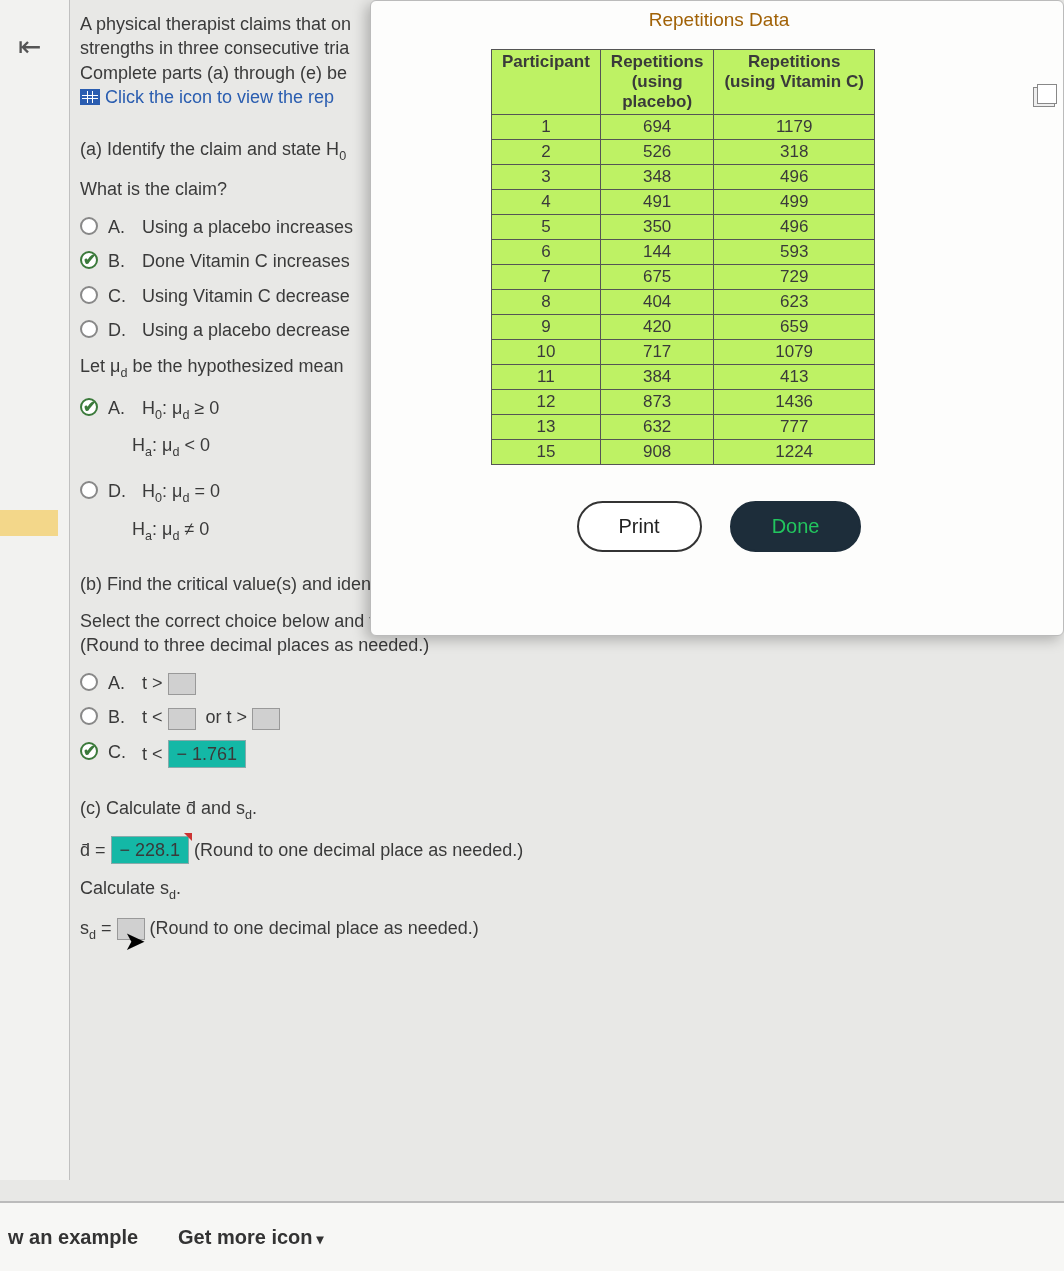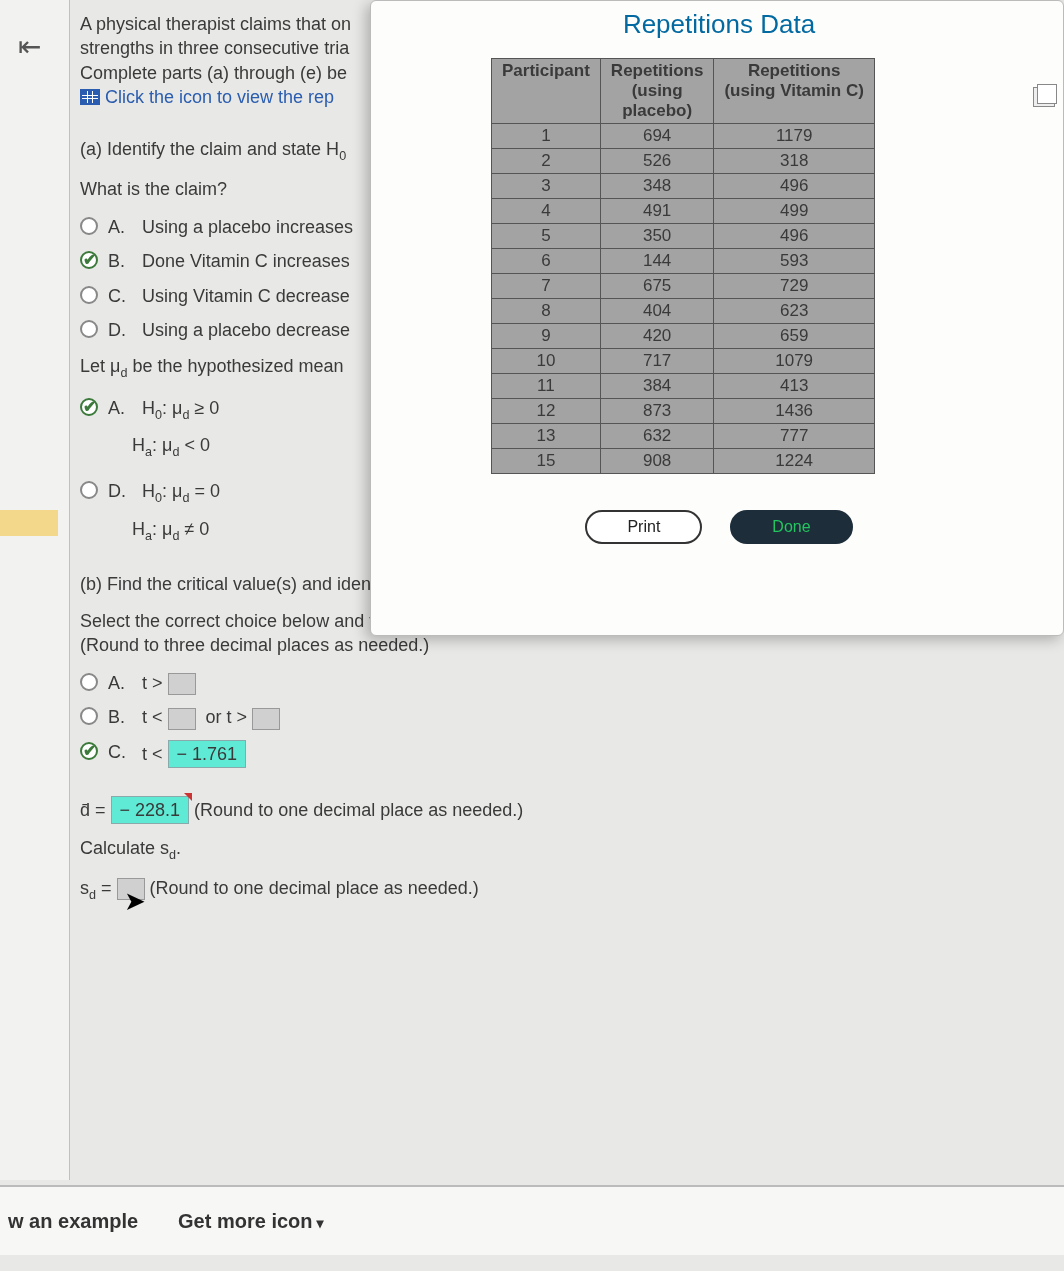--- a/index.html
+++ b/index.html
@@ -90,41 +90,41 @@
     .ans-box {
       display: inline-block;
       min-width: 28px; height: 22px;
       background: #d0d0d0;
       border: 1px solid #999;
       vertical-align: middle;
     }
     .ans-filled {
       display: inline-block;
       padding: 1px 8px;
-      background: #5eead4;
+      background: #14b8a6;
       border: 1px solid #8aa;
       position: relative;
     }
     .ans-filled.flag::after {
       content: "";
       position: absolute;
       top: -4px; right: -4px;
       width: 0; height: 0;
       border-left: 8px solid transparent;
       border-top: 8px solid #c33;
     }
     .cursor-arrow {
       position: absolute;
       font-size: 26px;
       color: #000;
       transform: translate(-4px,-2px);
     }
     .footer {
       position: absolute;
-      left: 0; bottom: 16px;
+      left: 0; bottom: 0;
       width: 1064px; height: 70px;
       background: #f7f7f5;
       border-top: 2px solid #bbb;
       display: flex;
       align-items: center;
       padding-left: 8px;
       gap: 40px;
       font-size: 20px;
     }
     .footer .link { font-weight: bold; color: #333; }
@@ -135,47 +135,47 @@
       left: 370px; top: 0;
       width: 694px; height: 636px;
       background: #fdfdfc;
       border: 1px solid #bbb;
       border-radius: 6px;
       box-shadow: -4px 4px 14px rgba(0,0,0,0.25);
       padding: 8px 16px 16px 60px;
     }
     .modal-title {
       text-align: center;
-      font-size: 26px;
-      color: #0369a1;
+      font-size: 19px;
+      color: #a16207;
       margin: 0 0 18px -40px;
     }
     table.data {
       border-collapse: collapse;
       margin-left: 60px;
       font-size: 17px;
     }
     table.data th, table.data td {
       border: 1px solid #555;
       padding: 2px 10px;
       text-align: center;
-      background: #a3a3a3;
+      background: #bef264;
     }
     table.data th { font-weight: bold; vertical-align: top; }
     .modal-buttons {
       display: flex;
       justify-content: center;
       gap: 28px;
       margin-top: 36px;
       margin-left: -40px;
     }
     .btn {
-      padding: 6px 40px;
+      padding: 12px 40px;
       border-radius: 26px;
-      font-size: 16px;
+      font-size: 20px;
       cursor: pointer;
     }
     .btn-print { background: #fff; border: 2px solid #333; color: #222; }
     .btn-done  { background: #1d2d3a; border: 2px solid #1d2d3a; color: #22c55e; }
     .modal-copy {
       position: absolute;
       top: 86px; right: 8px;
       width: 22px; height: 20px;
       border: 1px solid #888;
       background: #eee;
@@ -272,20 +272,21 @@
       </div>
       <div class="choice">
         <span class="radio checked"></span>
         <span class="label-letter">C.</span>
         <span>t &lt; <span class="ans-filled">− 1.761</span></span>
       </div>
     </div>
   </div>
 
   <div class="section">
+    <div>(c) Calculate d̄ and s<span class="sub">d</span>.</div>
 
     <div class="q">
       d̄ = <span class="ans-filled flag">− 228.1</span>
       <span>(Round to one decimal place as needed.)</span>
     </div>
 
     <div class="q">Calculate s<span class="sub">d</span>.</div>
 
     <div class="q" style="position:relative">
       s<span class="sub">d</span> = <span class="ans-box"></span>

